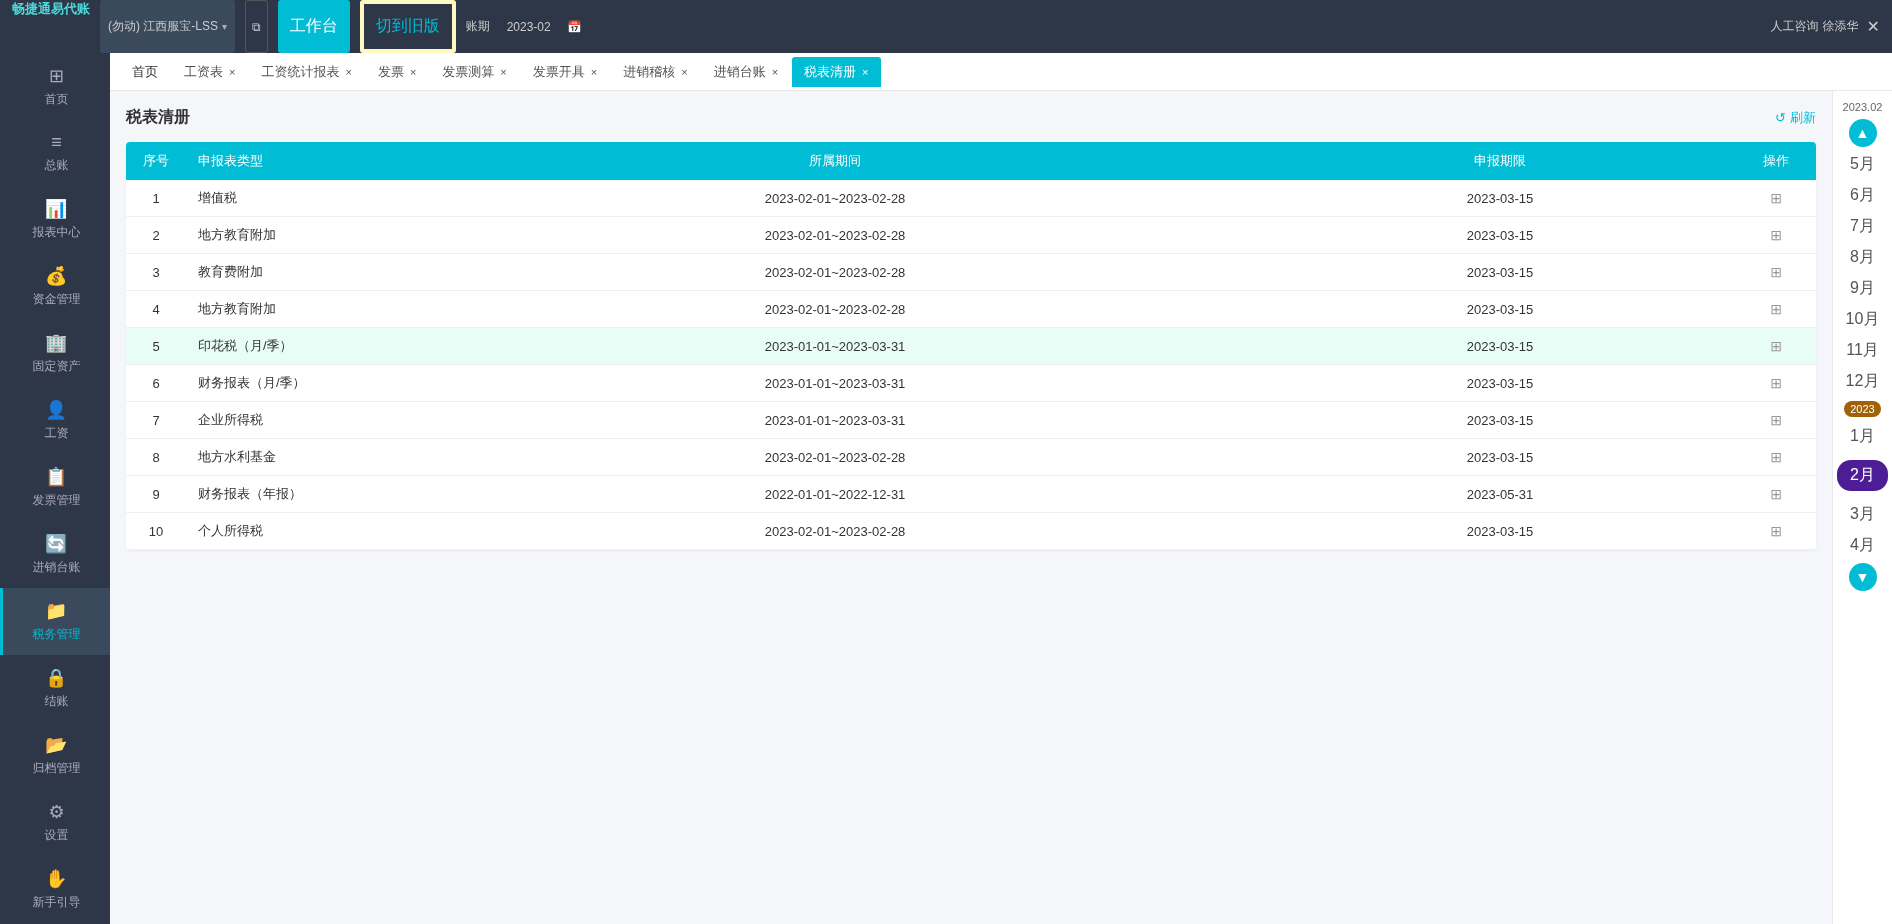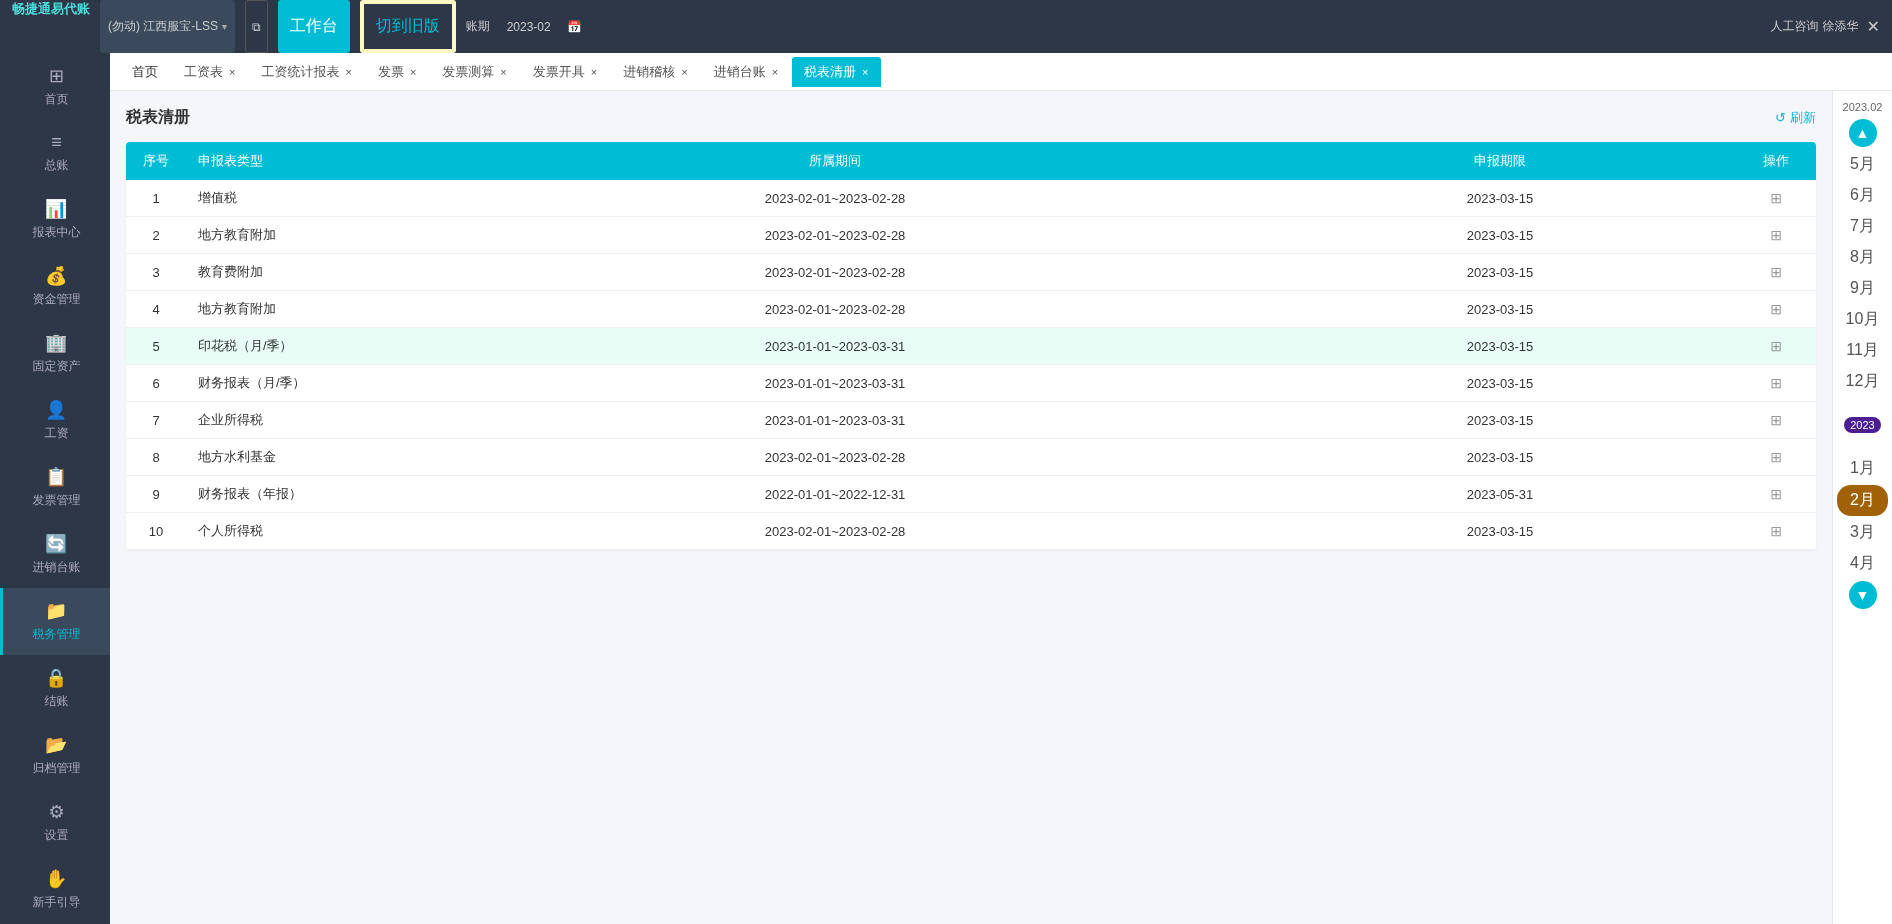--- a/index.html
+++ b/index.html
@@ -243,33 +243,33 @@
     .date-month-item {
       width: 100%;
       text-align: center;
       padding: 5px 4px;
       font-size: 16px;
       color: #555;
       cursor: pointer;
       position: relative;
     }
     .date-month-item.active {
-      background: #a16207;
+      background: #4c1d95;
       color: #fff;
       border-radius: 14px;
-      margin: 1px 4px;
+      margin: 8px 4px;
       width: calc(100% - 8px);
     }
     .date-year-badge {
-      background: #4c1d95;
+      background: #a16207;
       color: #fff;
       font-size: 11px;
       padding: 2px 6px;
       border-radius: 10px;
-      margin: 20px auto;
+      margin: 4px auto;
       text-align: center;
     }
 
     
     .topbar-close {
       background: transparent;
       border: none;
       color: #ccc;
       font-size: 16px;
       cursor: pointer;

